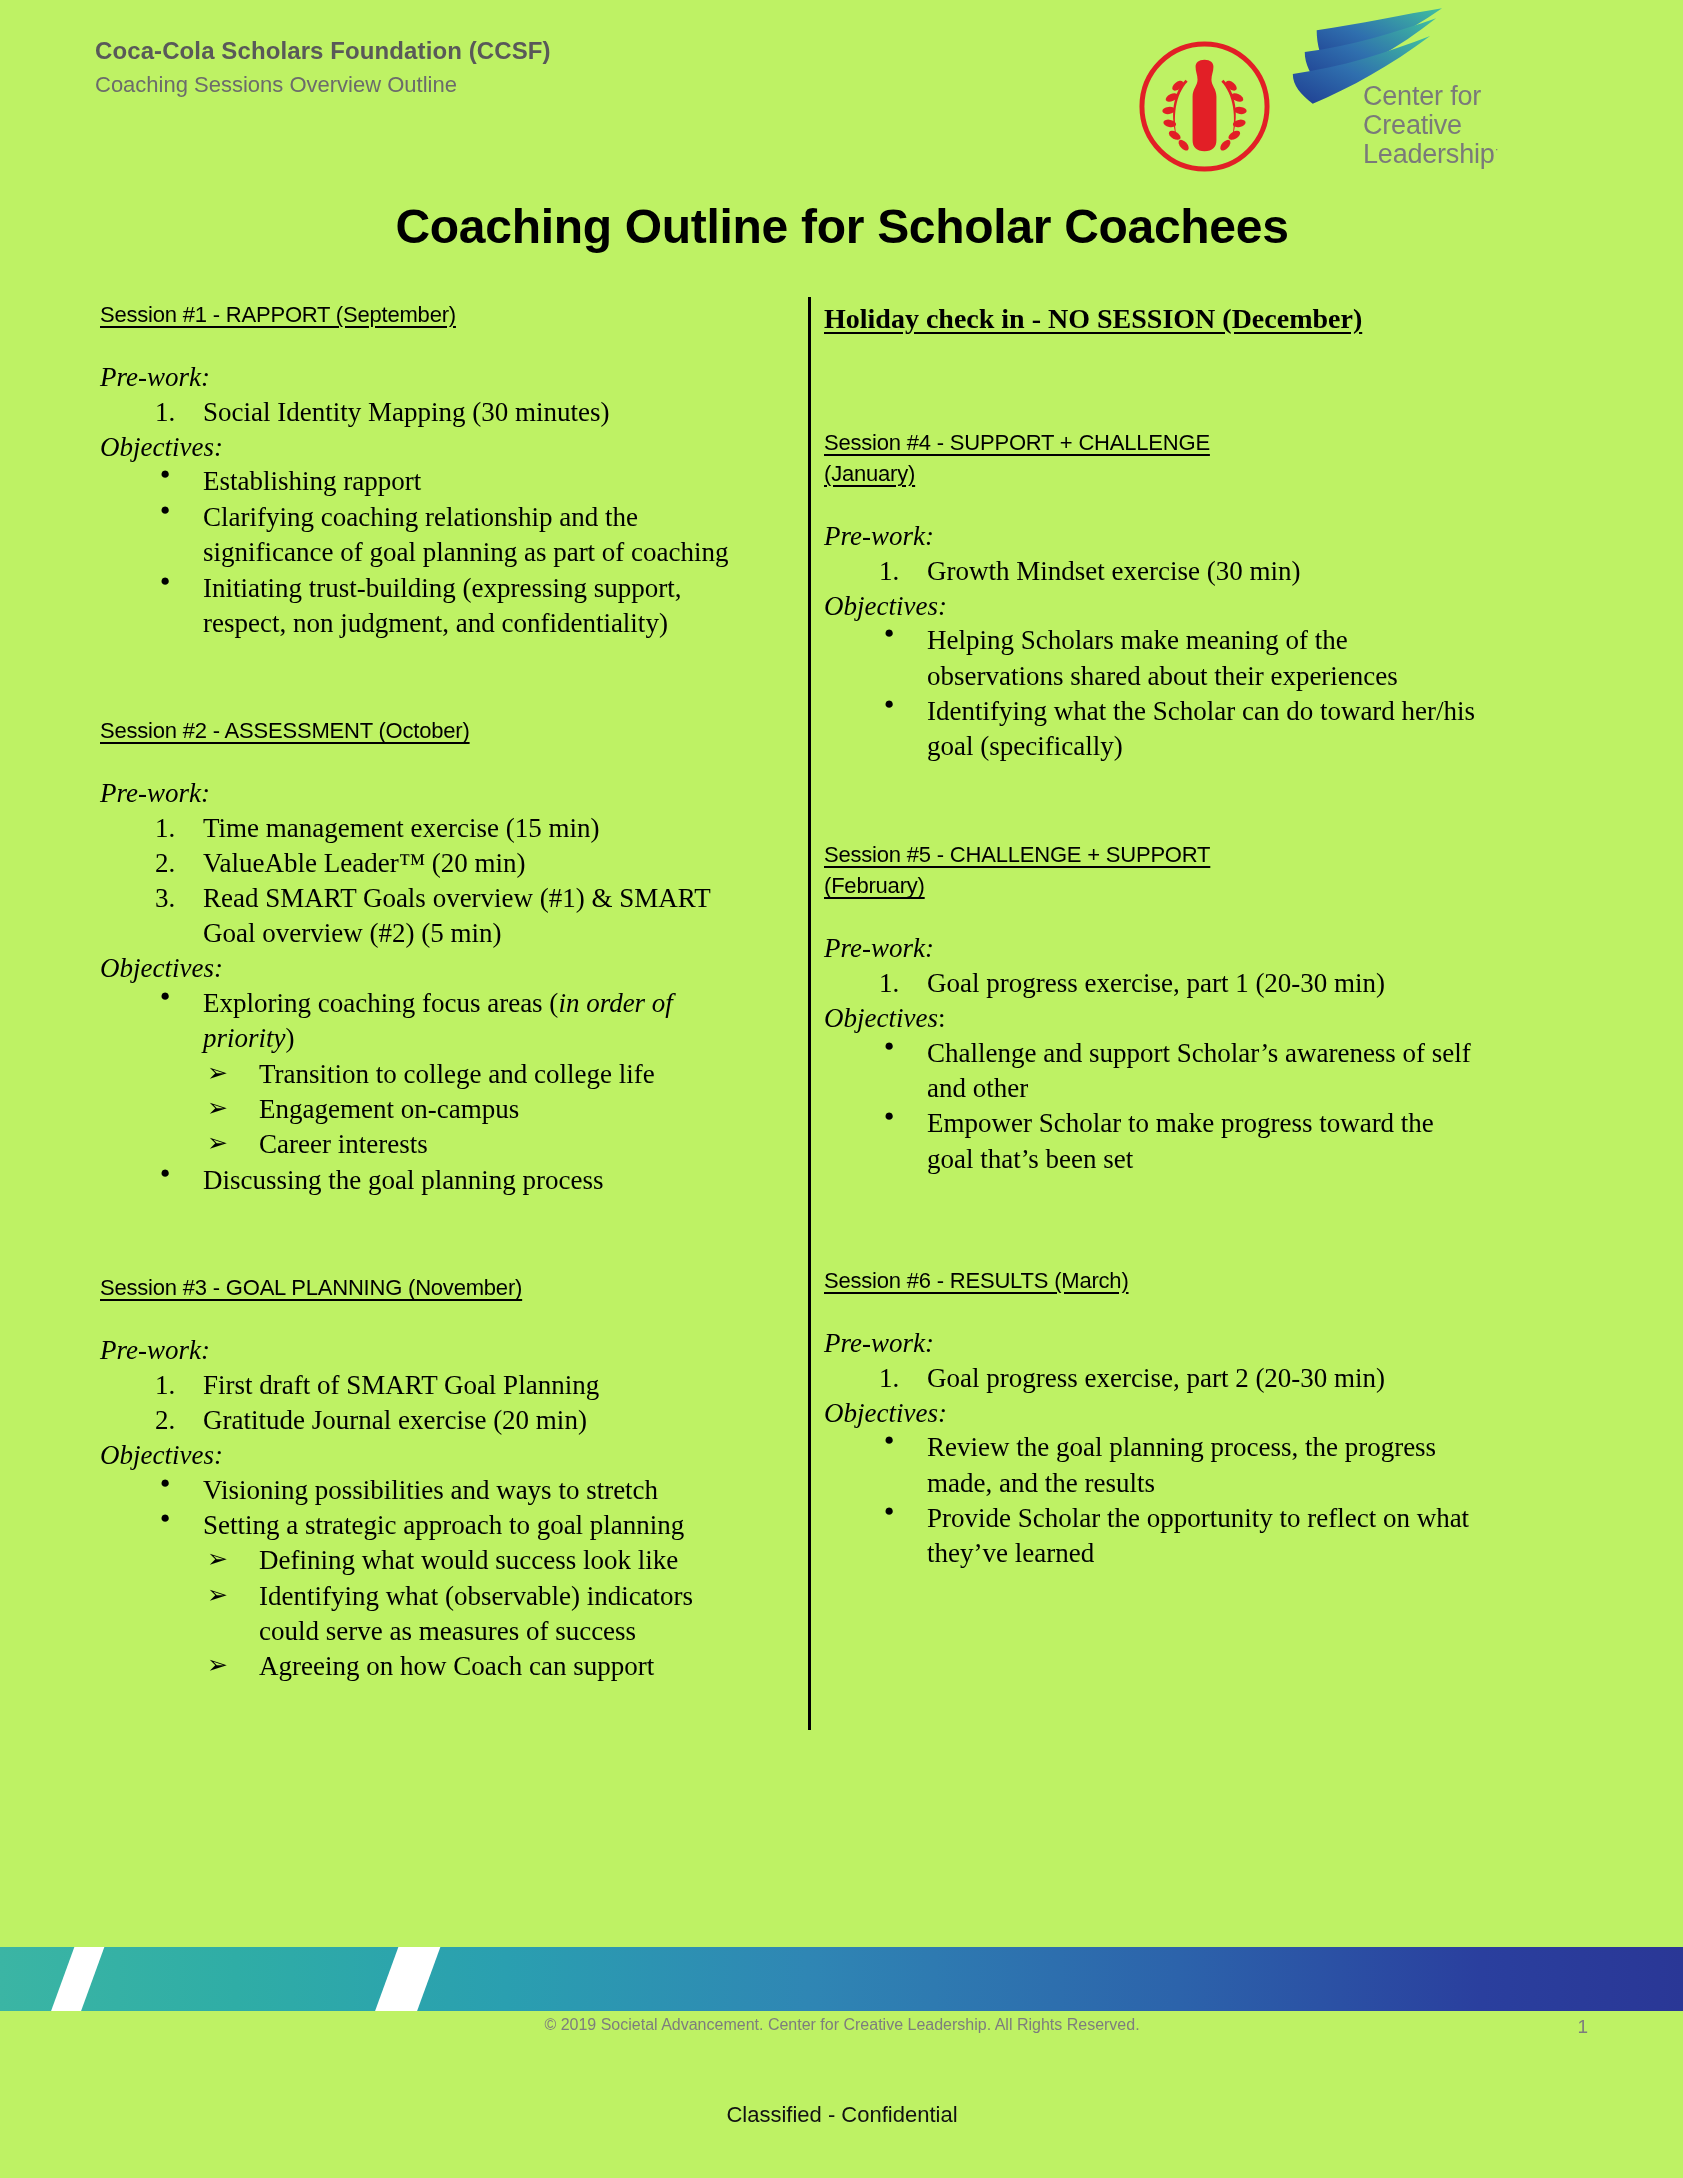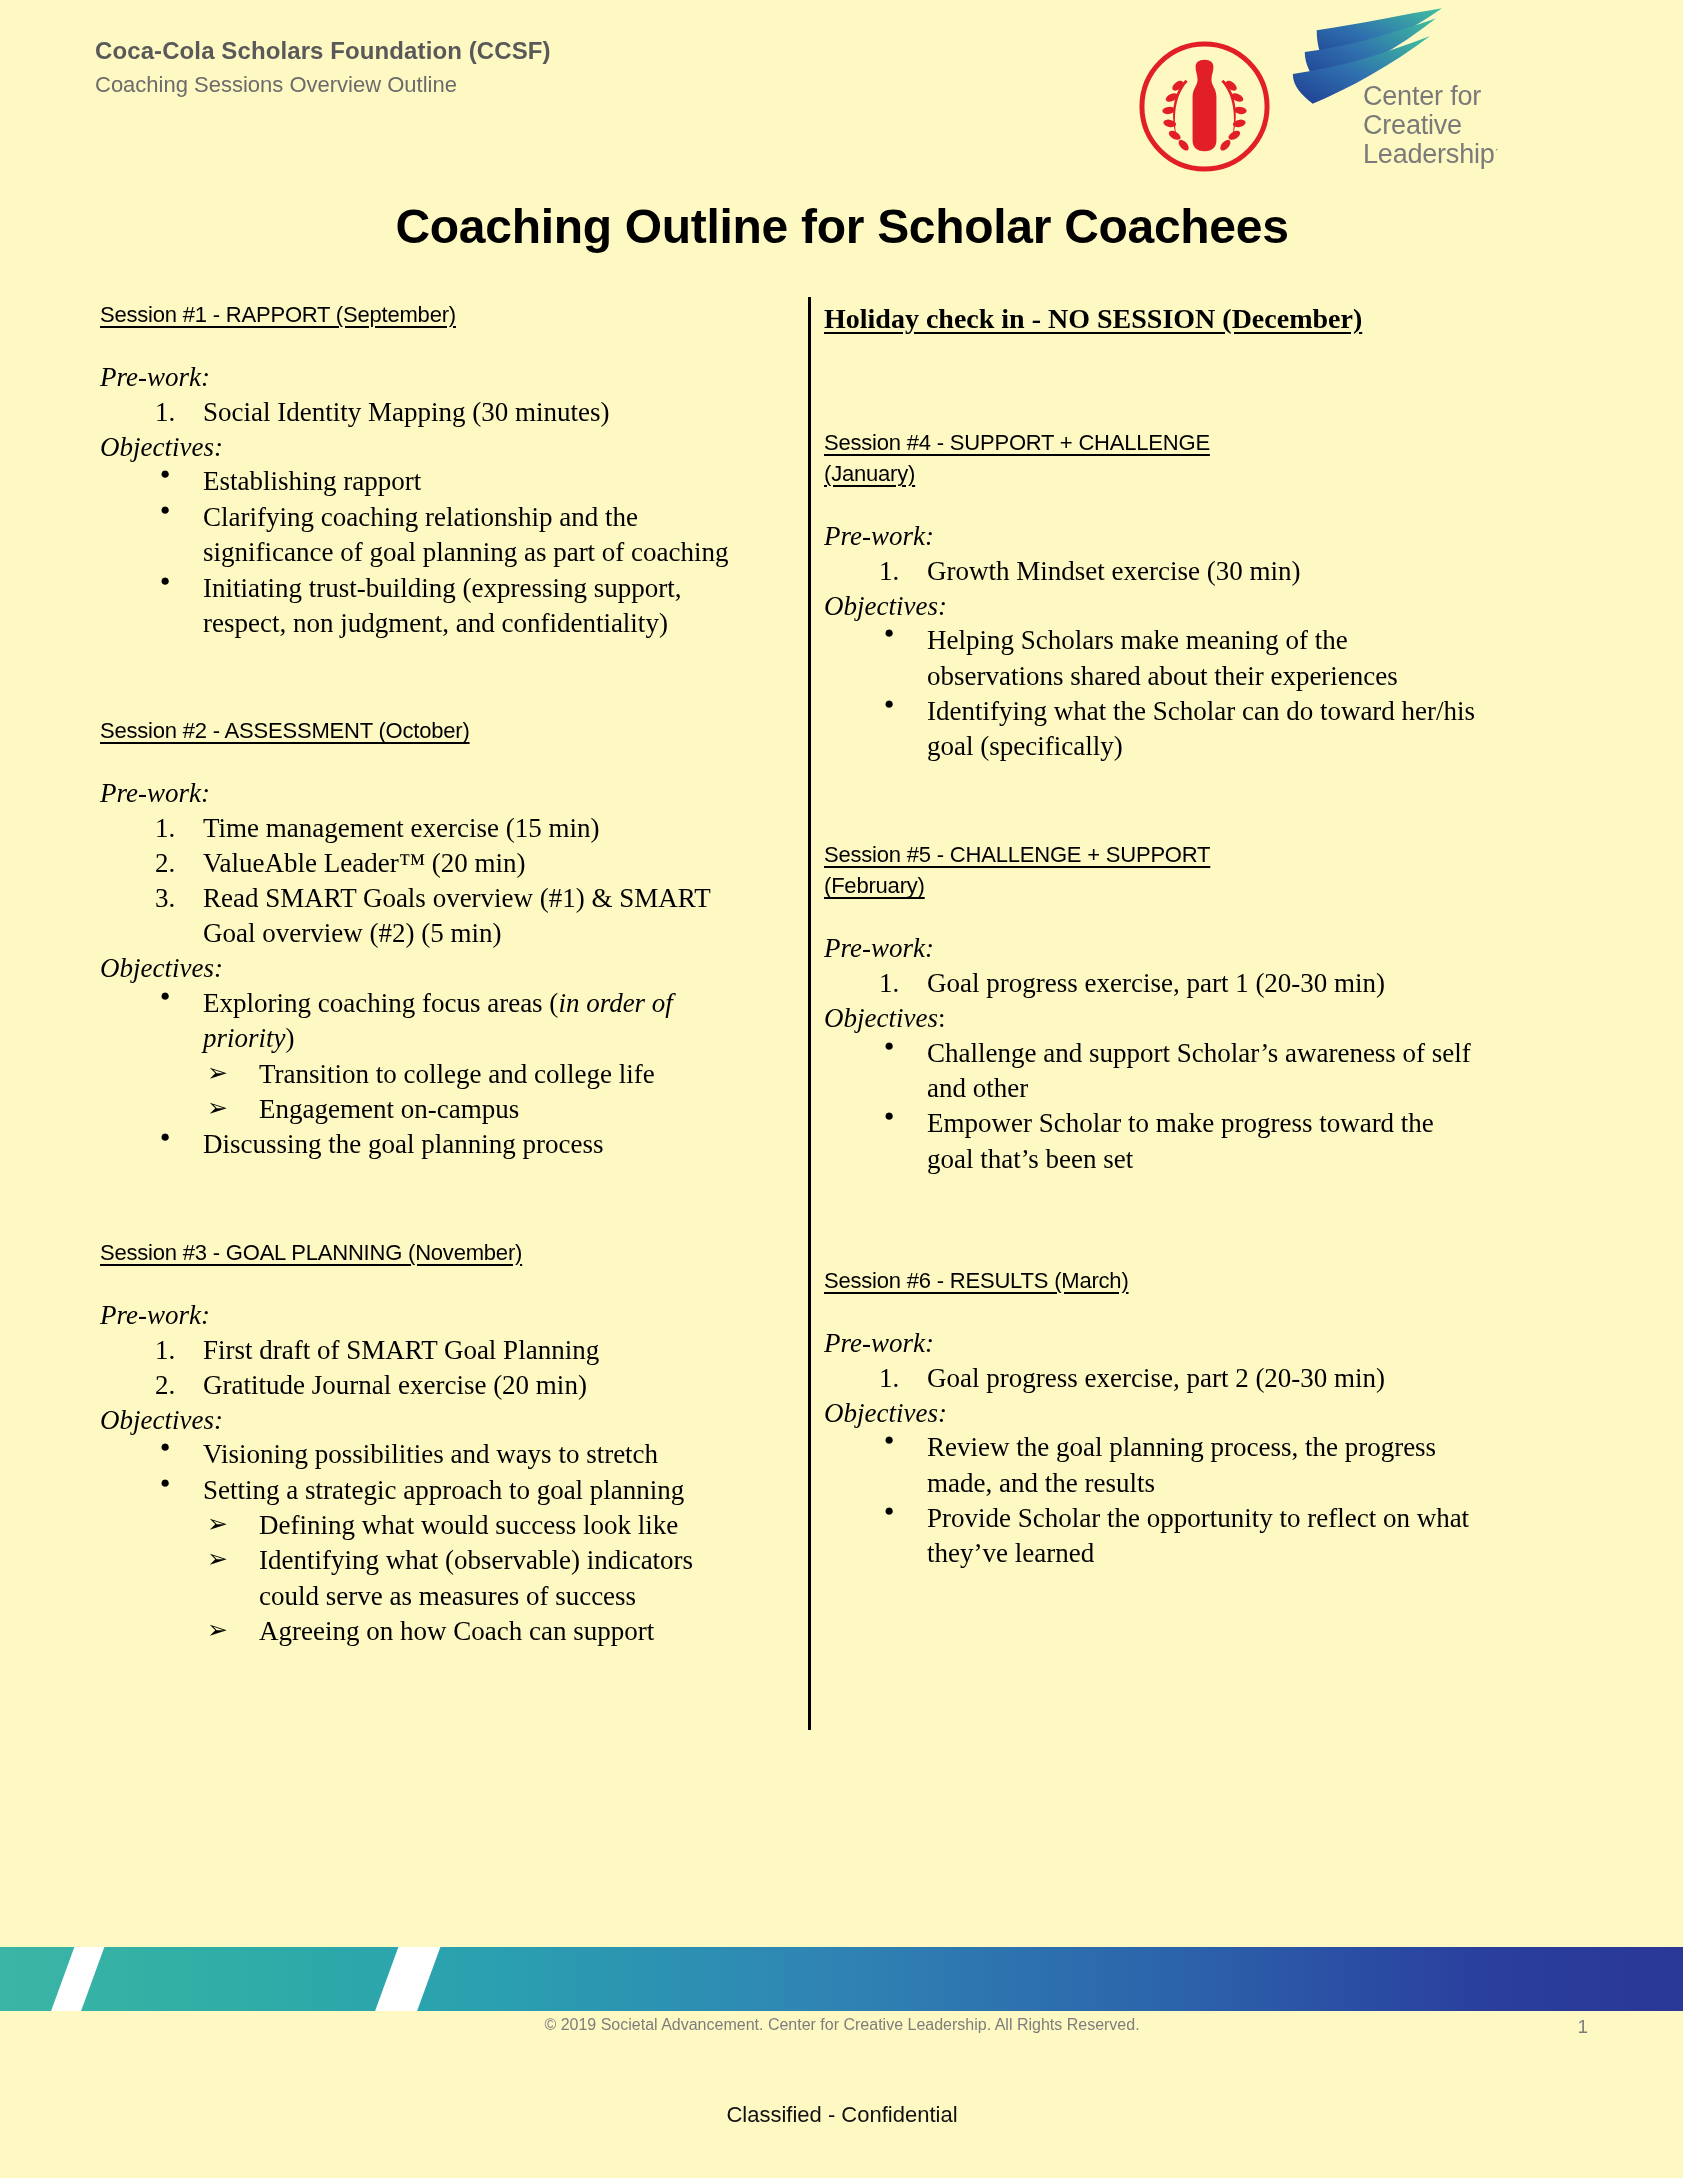--- a/index.html
+++ b/index.html
@@ -8,21 +8,21 @@
     background: #ffffff;
   }
   body {
     font-family: "Liberation Serif", serif;
     color: #000000;
   }
   .page {
     position: relative;
     width: 1684px;
     height: 2178px;
-    background: #fef9c3;
+    background: #bef264;
     overflow: hidden;
     box-sizing: border-box;
   }
 
   
   .doc-header {
     position: absolute;
     top: 0; left: 0;
     width: 1684px;
     height: 195px;
@@ -378,20 +378,21 @@
           <li><span class="num">2.</span><span>ValueAble Leader™ (20 min)</span></li>
           <li><span class="num">3.</span><span>Read SMART Goals  overview (#1) &amp; SMART Goal overview (#2) (5 min)</span></li>
         </ol>
         <div class="label">Objectives:</div>
         <ul class="bullets">
           <li><span>Exploring coaching focus areas (</span><em>in order of priority</em><span>)</span></li>
         </ul>
         <ul class="arrows">
           <li>Transition to college and college life</li>
           <li>Engagement on-campus</li>
+          <li>Career interests</li>
         </ul>
         <ul class="bullets">
           <li>Discussing the goal planning process</li>
         </ul>
       </div>
 
       <div class="gap-xl"></div>
 
       <div>
         <div class="sec-head"><span class="u">Session #3 - GOAL PLANNING (November)</span></div>

